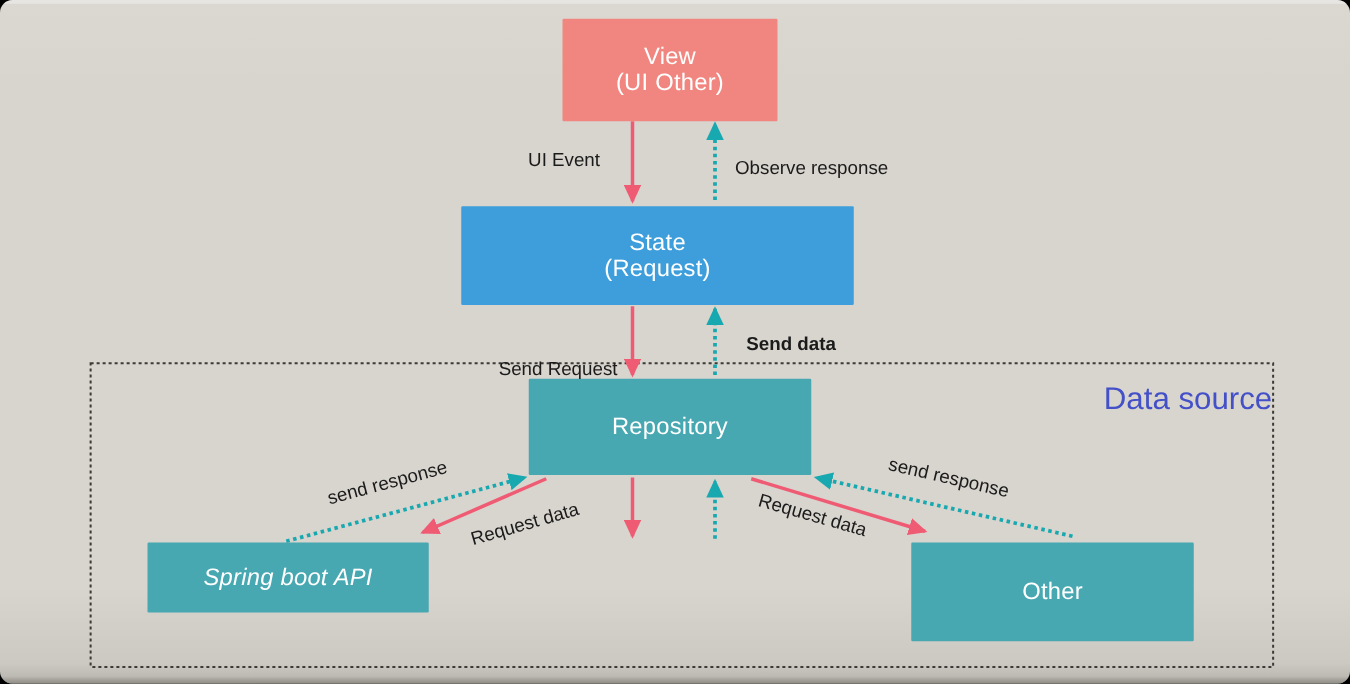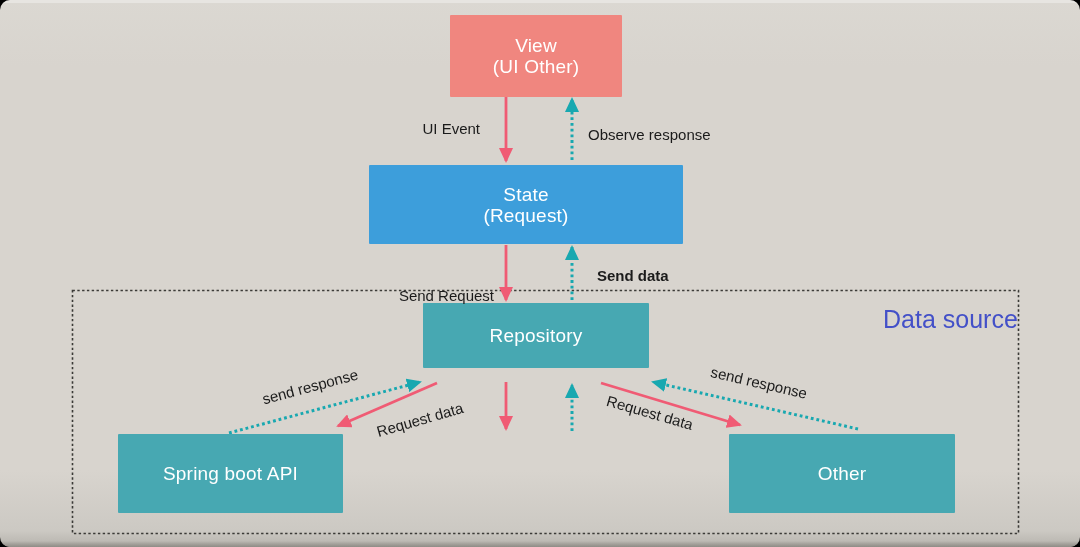--- a/index.html
+++ b/index.html
@@ -24,22 +24,22 @@
   .mteal{fill:var(--arrow-teal);}
   .container-rect{fill:none;stroke:var(--container-stroke);stroke-width:1.6;stroke-dasharray:2.4 2.4;}
   .node{
     position:absolute;z-index:2;display:flex;flex-direction:column;
     align-items:center;justify-content:center;
     color:var(--node-text);font-size:19px;line-height:21px;
     text-align:center;border-radius:1px;letter-spacing:.2px;
   }
   .node-view{left:450px;top:15px;width:172px;height:82px;background:var(--node-view);}
   .node-state{left:369px;top:165px;width:314px;height:79px;background:var(--node-state);}
-  .node-repository{left:423px;top:303px;width:226px;height:65px;background:var(--node-teal);}
-  .node-spring{left:118px;top:434px;width:225px;height:79px;background:var(--node-teal);}
+  .node-repository{left:423px;top:303px;width:226px;height:77px;background:var(--node-teal);}
+  .node-spring{left:118px;top:434px;width:225px;height:56px;background:var(--node-teal);font-style:italic;}
   .node-google{left:423px;top:434px;width:227px;height:80px;background:var(--node-teal);}
   .node-other{left:729px;top:434px;width:226px;height:79px;background:var(--node-teal);}
   .edge-label{
     position:absolute;z-index:3;font-size:15px;color:var(--edge-label);
     white-space:nowrap;
   }
   .lbl-ui-event{left:380px;top:120px;width:100px;text-align:right;}
   .lbl-observe{left:588px;top:126px;}
   .lbl-send-request{left:374px;top:267px;width:120px;text-align:right;margin-top:20px;}
   .lbl-send-data{left:597px;top:267px;font-weight:bold;}

